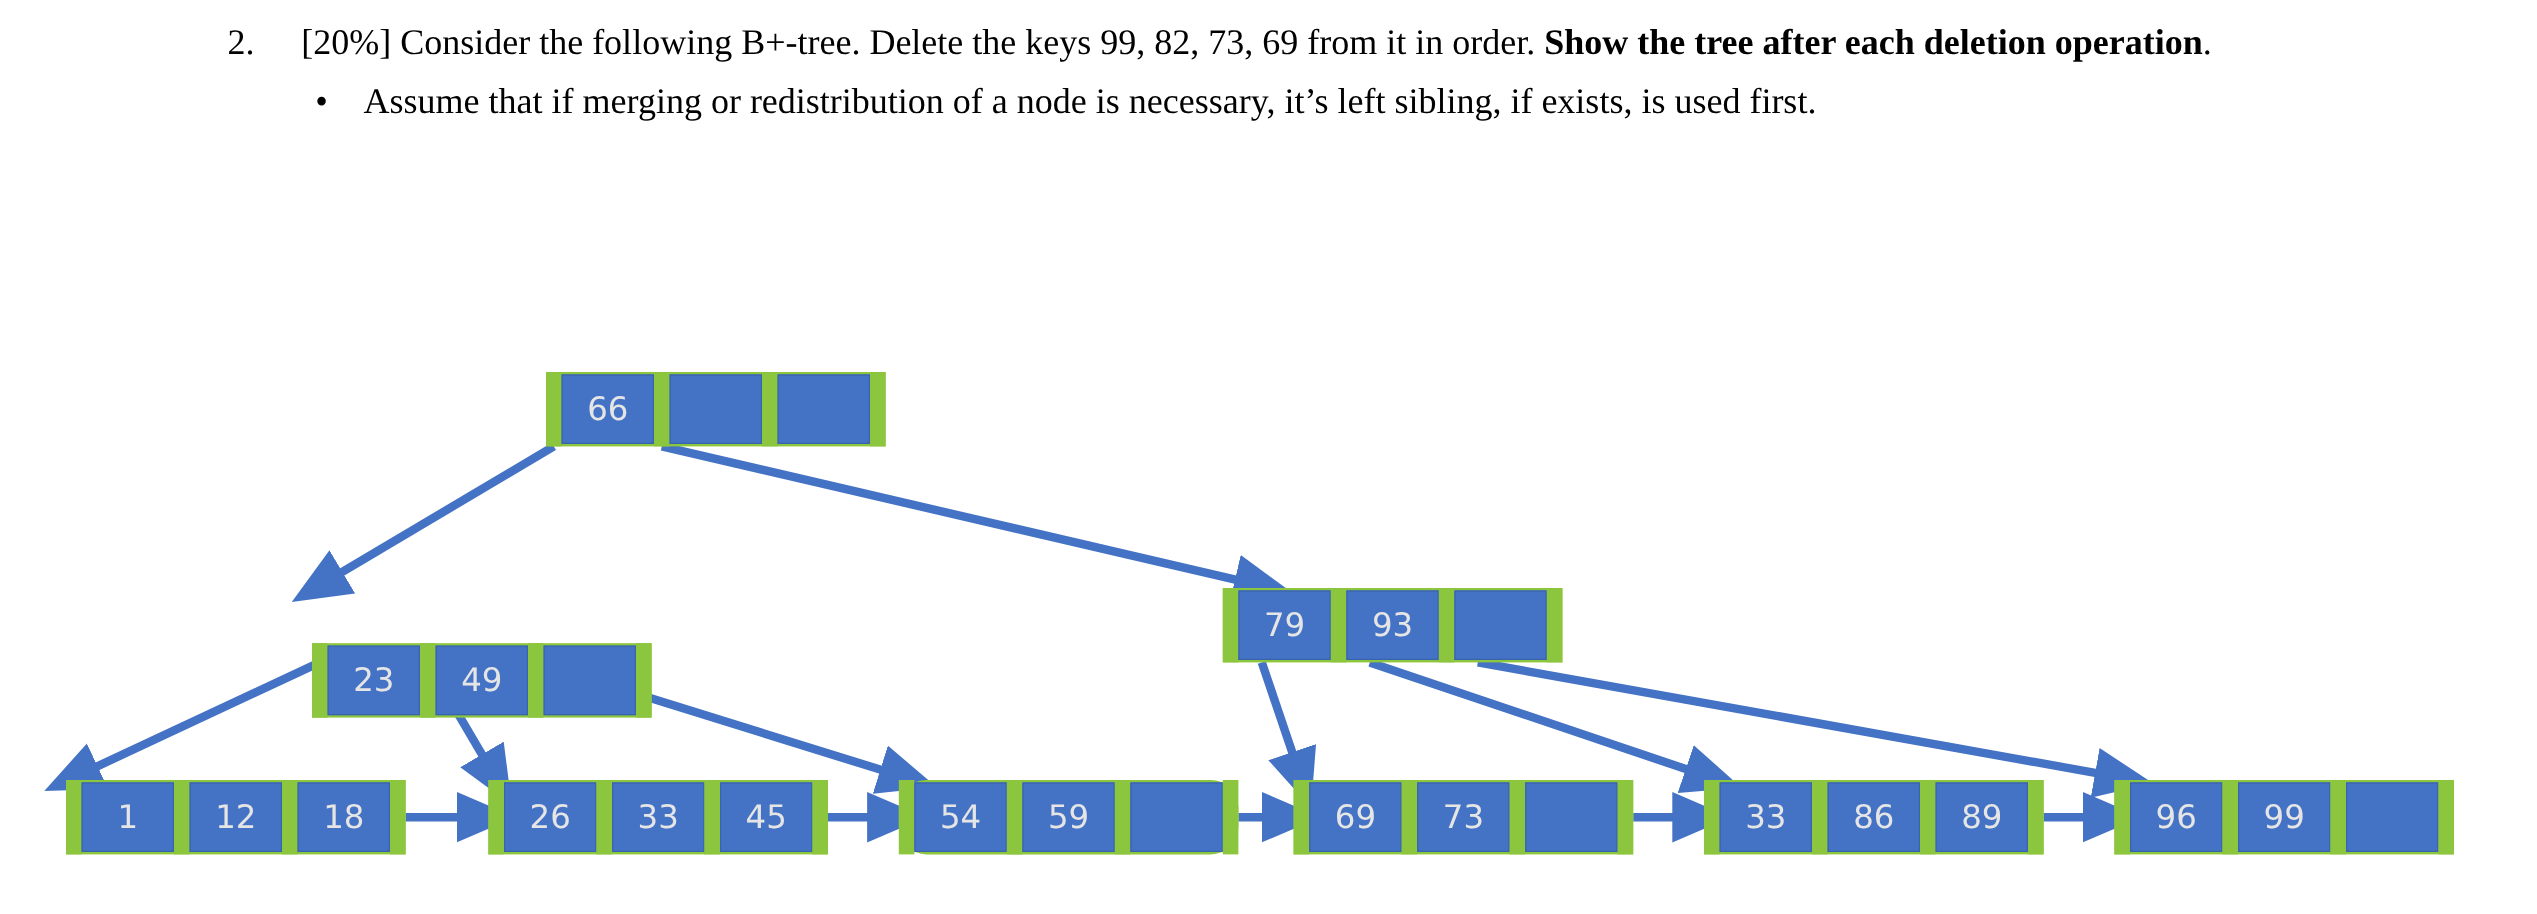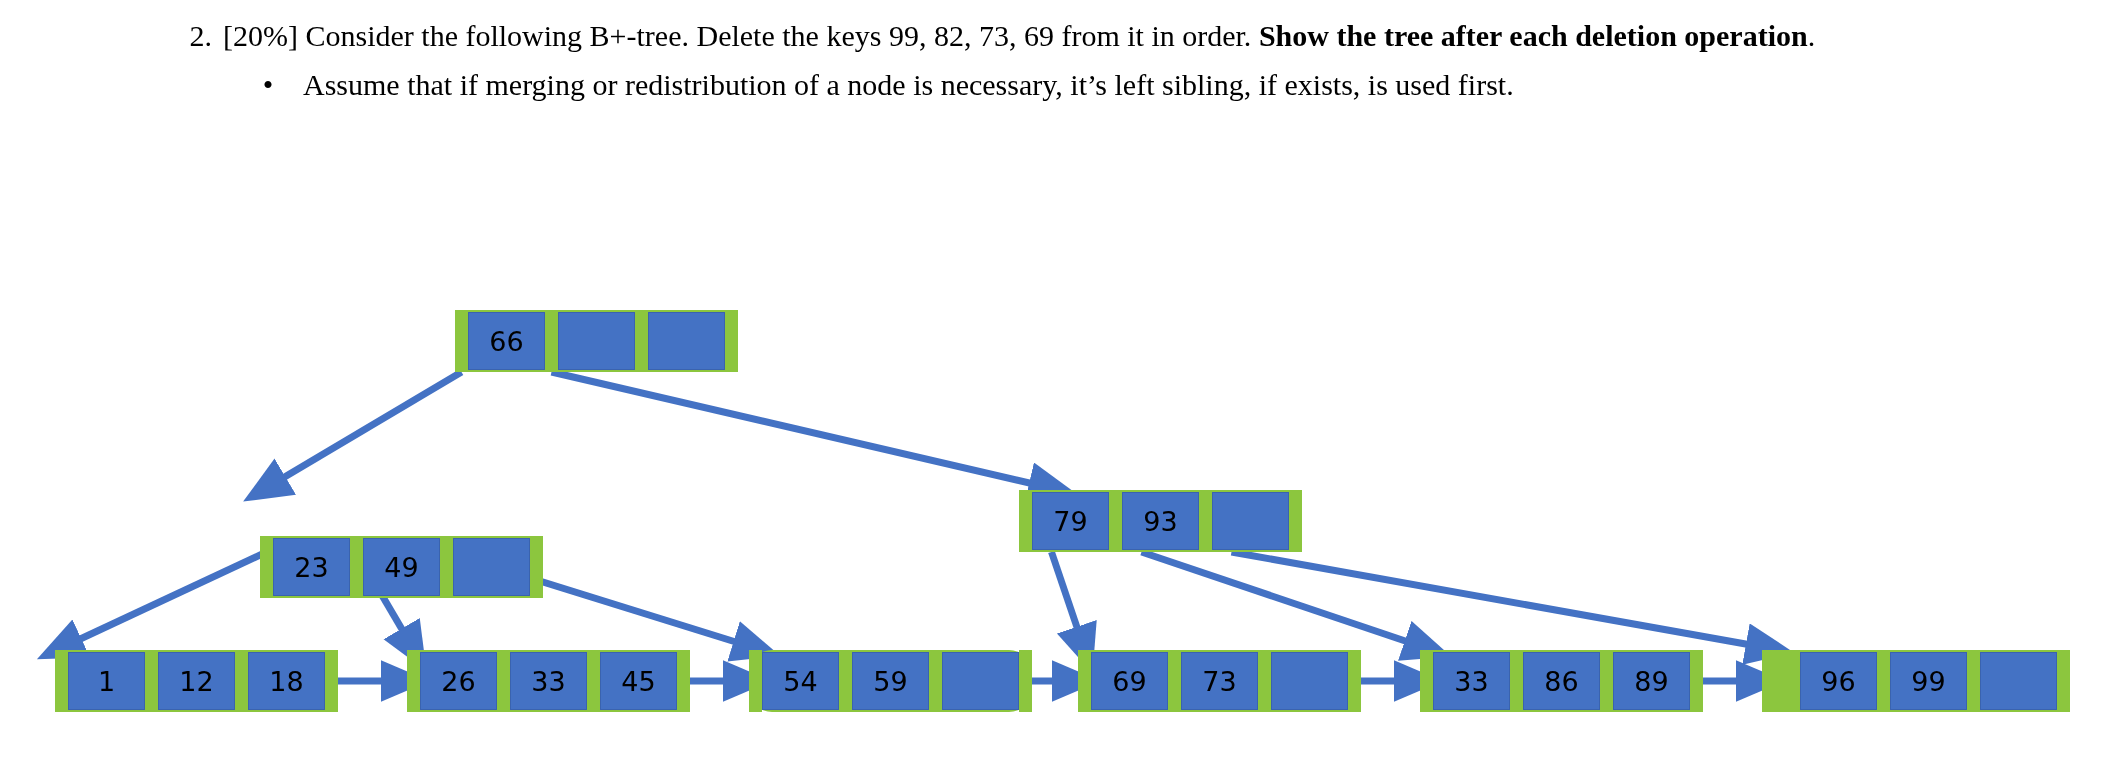--- a/index.html
+++ b/index.html
@@ -4,37 +4,37 @@
 <style>
   html,body{margin:0;padding:0;background:#ffffff;}
   body{width:2114px;height:762px;position:relative;overflow:hidden;
        font-family:"Liberation Serif", serif;color:#000000;}
 
   
   #question{position:absolute;left:0;top:0;width:2114px;}
   .q-row{display:flex;align-items:flex-start;}
   .q-num{width:62px;text-align:right;flex:0 0 62px;font-size:30px;line-height:43px;}
   .q-pad{flex:0 0 11px;}
-  .q-body{font-size:30px;line-height:43px;max-width:1660px;}
+  .q-body{font-size:30px;line-height:43px;max-width:1660px;margin-left:28px;}
   .q-body b{font-weight:bold;}
   .b-row{display:flex;align-items:flex-start;}
   .b-dot{flex:0 0 26px;text-align:center;font-size:30px;line-height:43px;}
   .b-pad{flex:0 0 22px;}
   .b-body{font-size:30px;line-height:43px;max-width:1430px;}
 
   
   #tree{position:absolute;left:0;top:0;width:2114px;height:762px;}
   svg#edges{position:absolute;left:0;top:0;width:2114px;height:762px;overflow:visible;}
 
   .node{position:absolute;display:flex;align-items:stretch;
         background:#8CC63E;box-sizing:border-box;}
   .ptr{width:13px;background:#8CC63E;flex:0 0 13px;}
   .cell{width:77px;height:58px;background:#4472C4;border:1px solid #3A63AE;
         box-sizing:border-box;display:flex;align-items:center;justify-content:center;
-        color:#000000;font-family:"DejaVu Sans", sans-serif;font-size:27px;
+        color:#e5e5e5;font-family:"DejaVu Sans", sans-serif;font-size:27px;
         line-height:1;flex:0 0 77px;margin:2px 0;}
   .cell.empty{color:transparent;}
 </style>
 </head>
 <body>
 
 <div id="question">
   <div class="q-row" style="padding-left:150px;padding-top:14px;">
     <div class="q-num">2.</div>
     <div class="q-pad"></div>
@@ -138,21 +138,21 @@
       </div>
       <div class="node" style="left: 1420px; top: 650px;">
         <div class="ptr"></div>
         <div class="cell">33</div>
         <div class="ptr"></div>
         <div class="cell">86</div>
         <div class="ptr"></div>
         <div class="cell">89</div>
         <div class="ptr"></div>
       </div>
-      <div class="node" style="left: 1762px; top: 650px; padding-left: 25px;">
+      <div class="node" style="left: 1762px; top: 650px;">
         <div class="ptr"></div>
         <div class="cell">96</div>
         <div class="ptr"></div>
         <div class="cell">99</div>
         <div class="ptr"></div>
         <div class="cell empty">&nbsp;</div>
         <div class="ptr"></div>
       </div>
     </div>
 </div>

